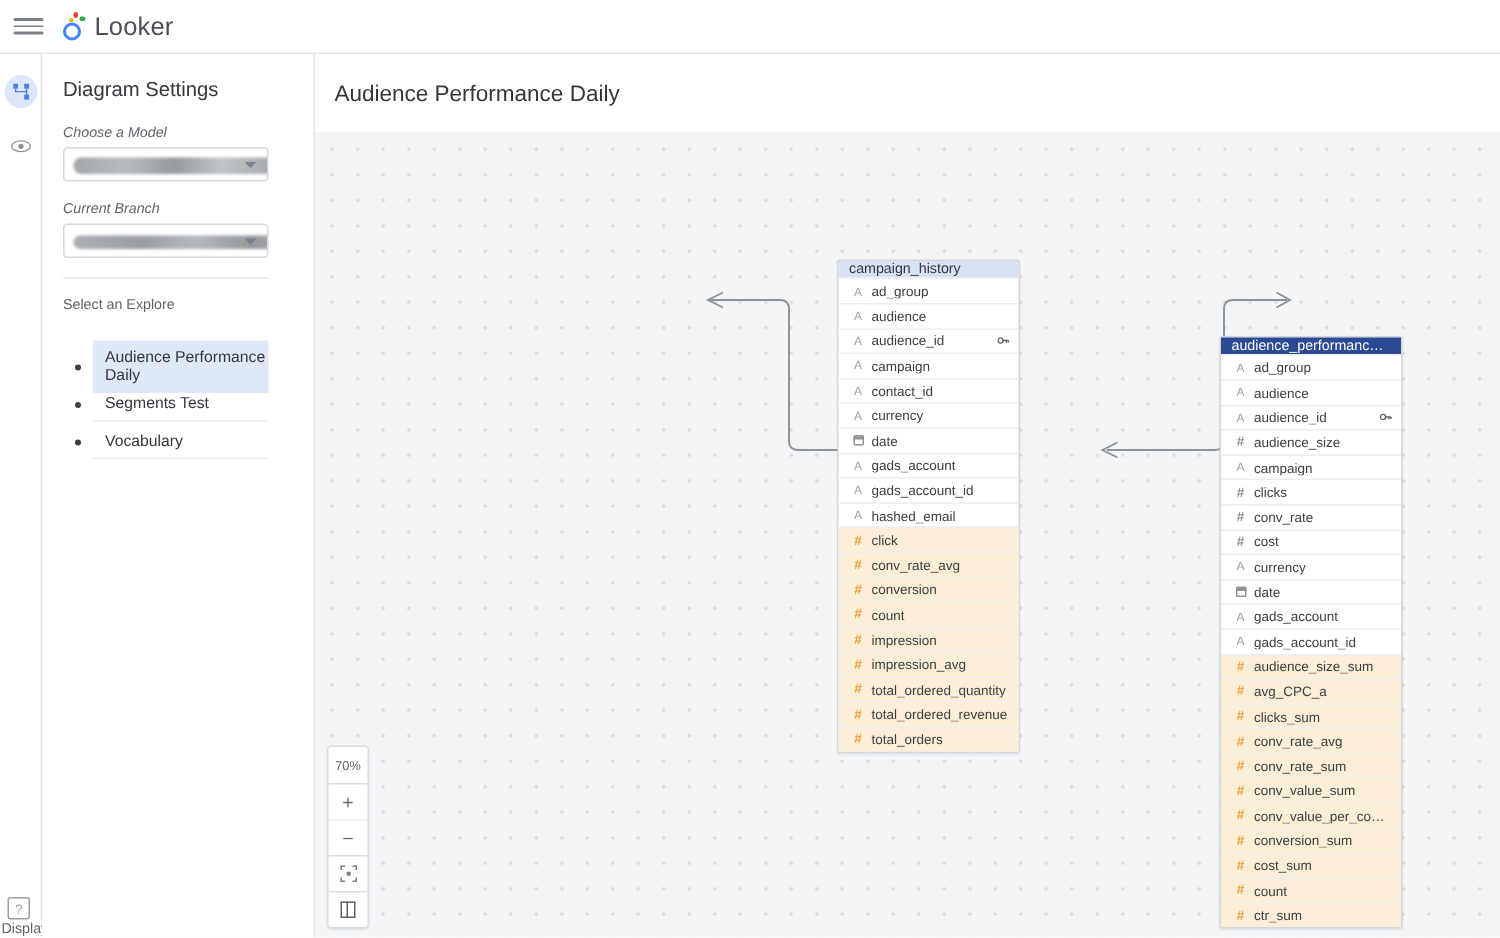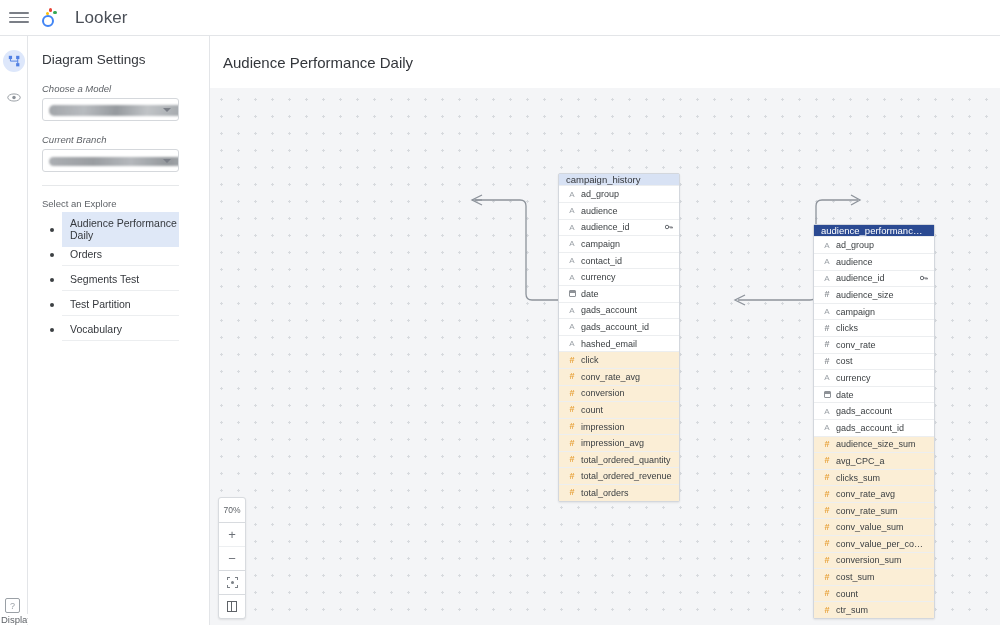--- a/index.html
+++ b/index.html
@@ -12,21 +12,21 @@
 
   
   .topbar {
     position: absolute; left: 0; top: 0; width: 1000px; height: 36px;
     background: #fff; border-bottom: 1px solid #e3e5e8;
     display: flex; align-items: center;
   }
   .hamburger { margin-left: 9px; width: 20px; height: 20px; display: flex; flex-direction: column;
     justify-content: center; gap: 3px; cursor: pointer; }
   .hamburger i { display: block; height: 1.5px; background: #7b7f87; border-radius: 1px; }
-  .brand { display: flex; align-items: center; margin-left: 12px; gap: 17px; }
+  .brand { display: flex; align-items: center; margin-left: 12px; gap: 5px; }
   .brand-mark { position: relative; width: 17px; height: 19px; }
   .brand-mark .ring { position: absolute; left: 1px; bottom: 0; width: 12px; height: 12px;
     border: 2px solid #4285f4; border-radius: 50%; }
   .brand-mark .d1 { position: absolute; width: 3.5px; height: 3.5px; border-radius: 50%; background: #ea4335; left: 7.5px; top: 0px; }
   .brand-mark .d2 { position: absolute; width: 3.5px; height: 3.5px; border-radius: 50%; background: #34a853; left: 12px; top: 2.5px; }
   .brand-mark .d3 { position: absolute; width: 3px; height: 3px; border-radius: 50%; background: #fbbc05; left: 4.5px; top: 3.5px; }
   .brand-text { font-size: 17px; color: #4a4f57; letter-spacing: .1px; }
 
   
   .rail { position: absolute; left: 0; top: 36px; width: 28px; height: 589px;
@@ -52,21 +52,21 @@
     background: #fff; margin-bottom: 13px; cursor: pointer; overflow: hidden;
   }
   .select .redact { position: absolute; left: 6px; top: 6px; height: 11px; width: 140px;
     background: linear-gradient(95deg, #8e9297 0%, #a9adb2 25%, #7f8489 48%, #b3b7bb 70%, #8b9095 100%);
     border-radius: 5px; filter: blur(1.1px); opacity: .82; }
   .select .redact.b2 { width: 148px; height: 9px; top: 7px;
     background: linear-gradient(90deg, #9a9ea3 0%, #84888d 30%, #a5a9ae 55%, #7d8287 80%, #9ea2a7 100%); }
   .select .caret { position: absolute; right: 7px; top: 9px; width: 0; height: 0;
     border-left: 4px solid transparent; border-right: 4px solid transparent; border-top: 4px solid #7b7f87; }
   .divider { height: 1px; background: #e6e8ea; margin: 6px 0 12px 0; }
-  .explore-label { font-size: 9.5px; color: #5f6368; margin-bottom: 8px; }
+  .explore-label { font-size: 9.5px; color: #5f6368; margin-bottom: 23px; }
   .explore-list { list-style: none; }
   .explore-row { display: flex; align-items: center; height: 25px; cursor: pointer; }
   .explore-row .bullet { width: 20px; display: flex; justify-content: center; }
   .explore-row .bullet::before { content: ""; width: 4px; height: 4px; border-radius: 50%; background: #3c4043; display: block; }
   .explore-row .name { flex: 1; font-size: 10.5px; color: #35383d; padding: 5px 0 5px 8px;
     border-bottom: 1px solid #eceef0; }
   .explore-row.selected .name { background: #dfe8f7; border-bottom-color: #dfe8f7; }
 
   
   .canvas { position: absolute; left: 210px; top: 36px; width: 790px; height: 589px; background: #fff; }
@@ -178,29 +178,21 @@
 
     <div class="divider"></div>
     <div class="explore-label">Select an Explore</div>
     <ul class="explore-list" id="explore-list">
         <li class="explore-row selected">
           <span class="bullet"></span>
           <span class="name">Audience Performance Daily</span>
         </li>
         <li class="explore-row">
           <span class="bullet"></span>
-          <span class="name">Orders</span>
-        </li>
-        <li class="explore-row">
-          <span class="bullet"></span>
           <span class="name">Segments Test</span>
-        </li>
-        <li class="explore-row">
-          <span class="bullet"></span>
-          <span class="name">Test Partition</span>
         </li>
         <li class="explore-row">
           <span class="bullet"></span>
           <span class="name">Vocabulary</span>
         </li>
       </ul>
   </div>
 
   <div class="canvas">
     <div class="canvas-title">Audience Performance Daily</div>

